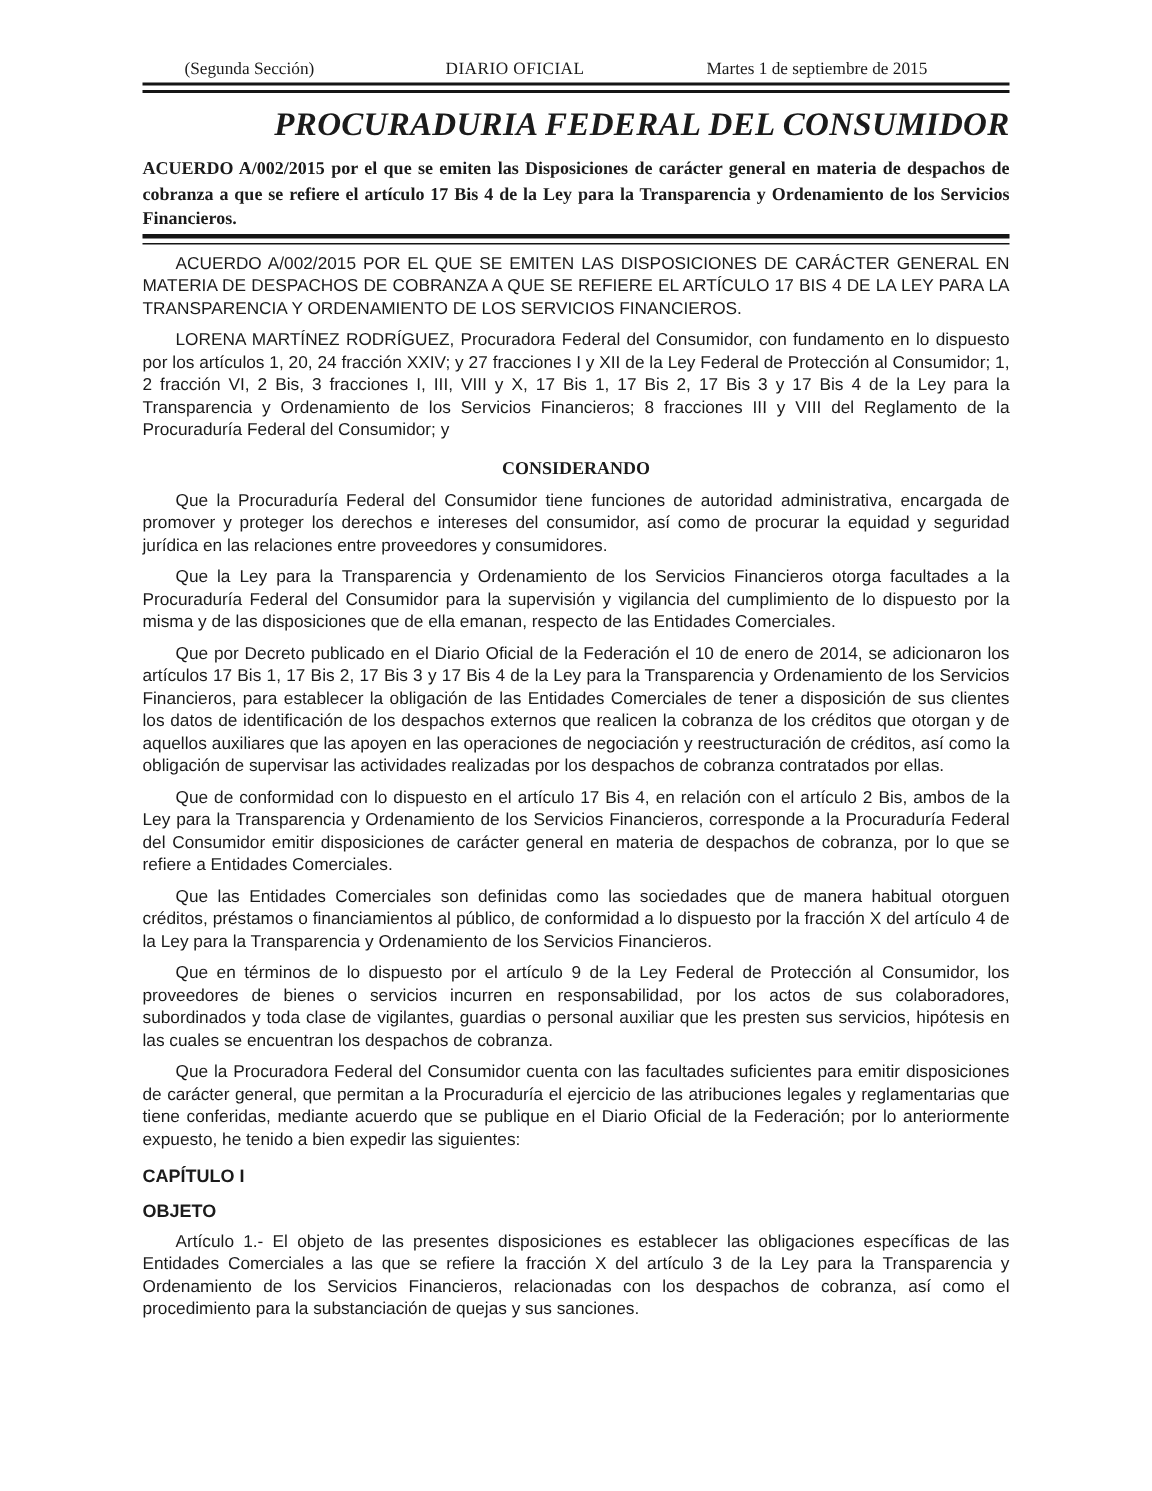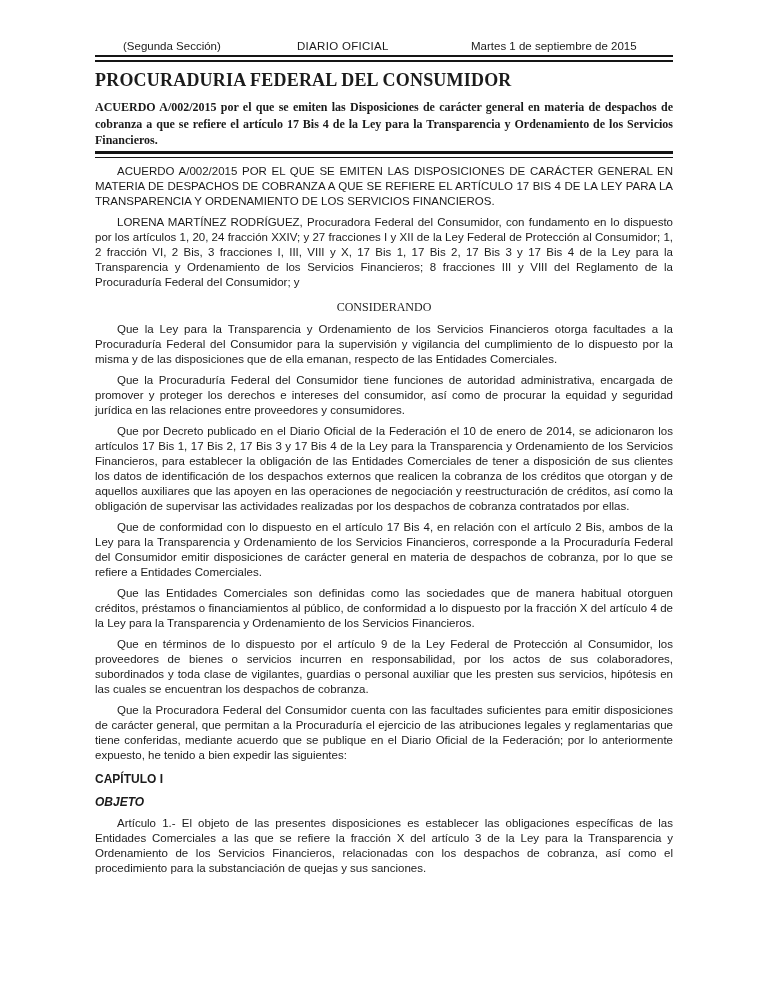--- a/index.html
+++ b/index.html
@@ -10,40 +10,41 @@
     width:768px; height:994px;
     background:#ffffff;
     color:#1b1b1b;
     padding:40px 95px 0 95px;
     font-family:"Liberation Sans", sans-serif;
     overflow:hidden;
   }
   
   .header-row {
     display:flex; align-items:baseline;
-    font-family:Liberation Sans, sans-serif;
+    font-family:Liberation Serif, serif;
     font-size:11.5px;
     padding:0 28px;
   }
   .header-left  { flex:1; text-align:left; }
   .header-center{ flex:1; text-align:left; letter-spacing:0.3px; }
   .header-right { flex:1; }
   .rule-double {
     margin-top:3px;
     height:7px;
     border-top:2px solid #151515;
     border-bottom:2px solid #151515;
   }
   .doc-title {
     margin-top:8px;
     font-family:"Liberation Serif", serif;
     font-weight:bold;
-    font-size:18px;
-    text-align:left;
+    font-size:22px;
+    text-align:right;
     letter-spacing:0.2px;
+    font-style:italic;
   }
   .summary {
     margin-top:8px;
     font-family:"Liberation Serif", serif;
     font-weight:bold;
     font-size:12px;
     line-height:16.5px;
     text-align:justify;
   }
   .rule-section {
@@ -55,33 +56,33 @@
   p.body {
     margin-top:6px;
     font-size:11.5px;
     line-height:15px;
     text-align:justify;
   }
   p.indent { text-indent:22px; }
   .h-serif {
     margin-top:9px;
     font-family:"Liberation Serif", serif;
-    font-weight:normal;
+    font-weight:bold;
     font-size:12px;
     line-height:17px;
     text-align:center;
   }
   .h-sans {
     margin-top:9px;
     font-weight:bold;
     font-size:12px;
     line-height:15px;
     text-align:left;
   }
-  .h-sans.sub { margin-top:8px;font-style:italic; }
+  .h-sans.sub { margin-top:8px; }
   .lead-bold { font-weight:normal; }
 </style>
 </head>
 <body>
 
 <div class="page">
 
   <div class="header-row">
     <span class="header-left">(Segunda Sección)</span>
     <span class="header-center">DIARIO OFICIAL</span>
@@ -96,22 +97,22 @@
 
   <div class="rule-section"></div>
 
 
   <p class="body indent">ACUERDO A/002/2015 POR EL QUE SE EMITEN LAS DISPOSICIONES DE CARÁCTER GENERAL EN MATERIA DE DESPACHOS DE COBRANZA A QUE SE REFIERE EL ARTÍCULO 17 BIS 4 DE LA LEY PARA LA TRANSPARENCIA Y ORDENAMIENTO DE LOS SERVICIOS FINANCIEROS.</p>
 
   <p class="body indent">LORENA MARTÍNEZ RODRÍGUEZ, Procuradora Federal del Consumidor, con fundamento en lo dispuesto por los artículos 1, 20, 24 fracción XXIV; y 27 fracciones I y XII de la Ley Federal de Protección al Consumidor; 1, 2 fracción VI, 2 Bis, 3 fracciones I, III, VIII y X, 17 Bis 1, 17 Bis 2, 17 Bis 3 y 17 Bis 4 de la Ley para la Transparencia y Ordenamiento de los Servicios Financieros; 8 fracciones III y VIII del Reglamento de la Procuraduría Federal del Consumidor; y</p>
 
   <h2 class="h-serif">CONSIDERANDO</h2>
 
+  <p class="body indent">Que la Procuraduría Federal del Consumidor tiene funciones de autoridad administrativa, encargada de promover y proteger los derechos e intereses del consumidor, así como de procurar la equidad y seguridad jurídica en las relaciones entre proveedores y consumidores.</p>
   <p class="body indent">Que la Ley para la Transparencia y Ordenamiento de los Servicios Financieros otorga facultades a la Procuraduría Federal del Consumidor para la supervisión y vigilancia del cumplimiento de lo dispuesto por la misma y de las disposiciones que de ella emanan, respecto de las Entidades Comerciales.</p>
-  <p class="body indent">Que la Procuraduría Federal del Consumidor tiene funciones de autoridad administrativa, encargada de promover y proteger los derechos e intereses del consumidor, así como de procurar la equidad y seguridad jurídica en las relaciones entre proveedores y consumidores.</p>
   <p class="body indent">Que por Decreto publicado en el Diario Oficial de la Federación el 10 de enero de 2014, se adicionaron los artículos 17 Bis 1, 17 Bis 2, 17 Bis 3 y 17 Bis 4 de la Ley para la Transparencia y Ordenamiento de los Servicios Financieros, para establecer la obligación de las Entidades Comerciales de tener a disposición de sus clientes los datos de identificación de los despachos externos que realicen la cobranza de los créditos que otorgan y de aquellos auxiliares que las apoyen en las operaciones de negociación y reestructuración de créditos, así como la obligación de supervisar las actividades realizadas por los despachos de cobranza contratados por ellas.</p>
   <p class="body indent">Que de conformidad con lo dispuesto en el artículo 17 Bis 4, en relación con el artículo 2 Bis, ambos de la Ley para la Transparencia y Ordenamiento de los Servicios Financieros, corresponde a la Procuraduría Federal del Consumidor emitir disposiciones de carácter general en materia de despachos de cobranza, por lo que se refiere a Entidades Comerciales.</p>
   <p class="body indent">Que las Entidades Comerciales son definidas como las sociedades que de manera habitual otorguen créditos, préstamos o financiamientos al público, de conformidad a lo dispuesto por la fracción X del artículo 4 de la Ley para la Transparencia y Ordenamiento de los Servicios Financieros.</p>
   <p class="body indent">Que en términos de lo dispuesto por el artículo 9 de la Ley Federal de Protección al Consumidor, los proveedores de bienes o servicios incurren en responsabilidad, por los actos de sus colaboradores, subordinados y toda clase de vigilantes, guardias o personal auxiliar que les presten sus servicios, hipótesis en las cuales se encuentran los despachos de cobranza.</p>
   <p class="body indent">Que la Procuradora Federal del Consumidor cuenta con las facultades suficientes para emitir disposiciones de carácter general, que permitan a la Procuraduría el ejercicio de las atribuciones legales y reglamentarias que tiene conferidas, mediante acuerdo que se publique en el Diario Oficial de la Federación; por lo anteriormente expuesto, he tenido a bien expedir las siguientes:</p>
 
 
   <h3 class="h-sans">CAPÍTULO I</h3>
   <h3 class="h-sans sub">OBJETO</h3>
 

